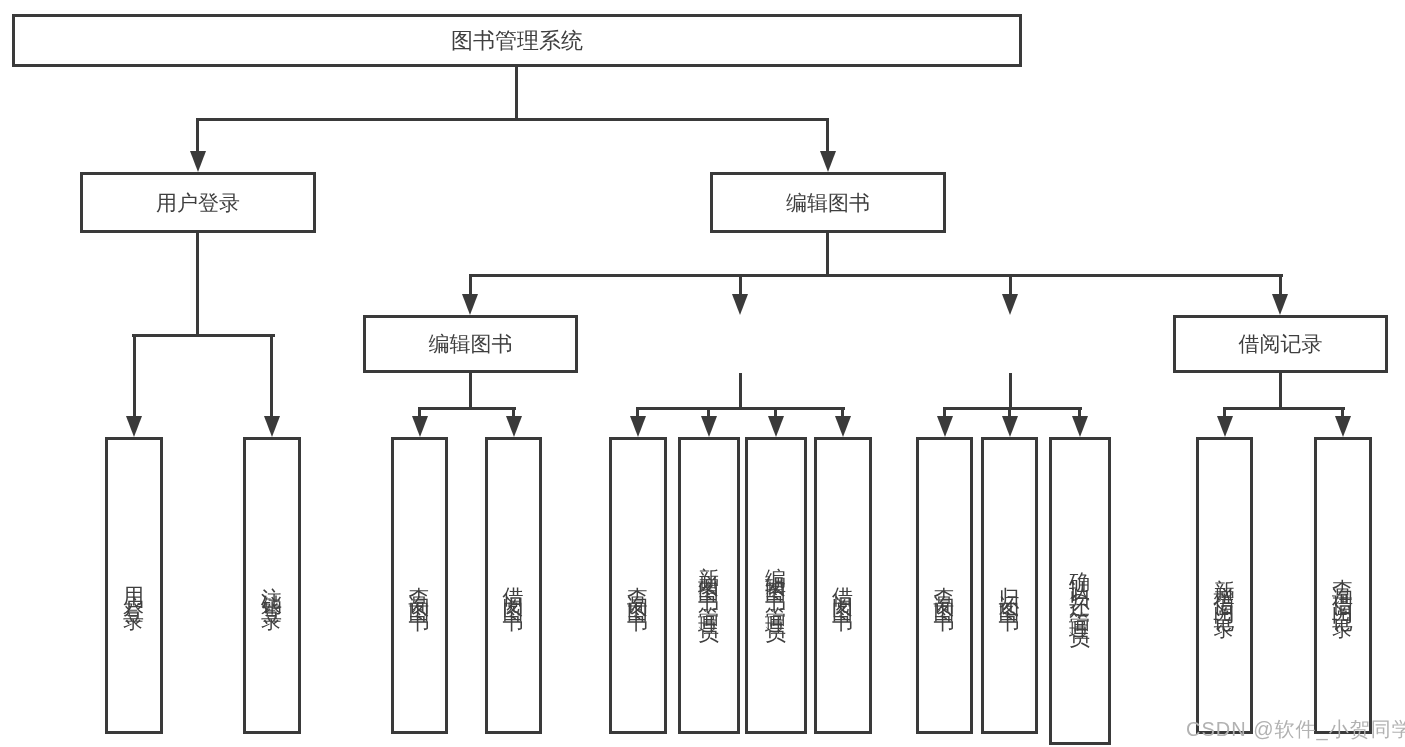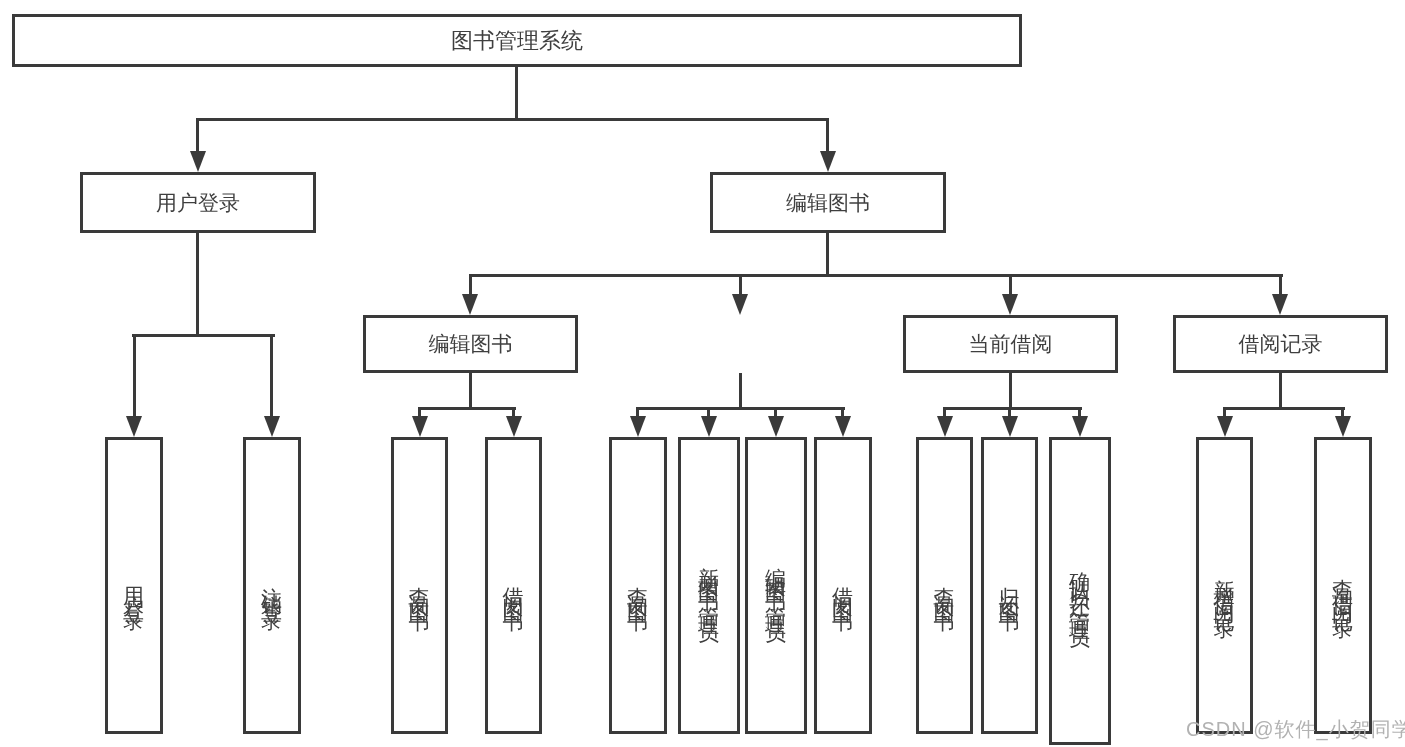--- a/index.html
+++ b/index.html
@@ -85,23 +85,20 @@
   <div class="vl" style="left:739px;top:274px;height:22px;"></div>
   <div class="ah" style="left:732px;top:294px;"></div>
   <div class="vl" style="left:1009px;top:274px;height:22px;"></div>
   <div class="ah" style="left:1002px;top:294px;"></div>
   <div class="vl" style="left:1279px;top:274px;height:22px;"></div>
   <div class="ah" style="left:1272px;top:294px;"></div>
 
   <div class="box" style="left:363px;top:315px;width:215px;height:58px;">
     <span>编辑图书</span>
   </div>
-  <div class="box" style="left:903px;top:315px;width:215px;height:58px;">
-    <span>当前借阅</span>
-  </div>
   <div class="box" style="left:1173px;top:315px;width:215px;height:58px;">
     <span>借阅记录</span>
   </div>
 
   <div class="vl" style="left:469px;top:373px;height:36px;"></div>
   <div class="hl" style="left:418px;top:407px;width:98px;"></div>
   <div class="vl" style="left:418px;top:407px;height:11px;"></div>
   <div class="ah" style="left:412px;top:416px;"></div>
   <div class="vl" style="left:512px;top:407px;height:11px;"></div>
   <div class="ah" style="left:506px;top:416px;"></div>

